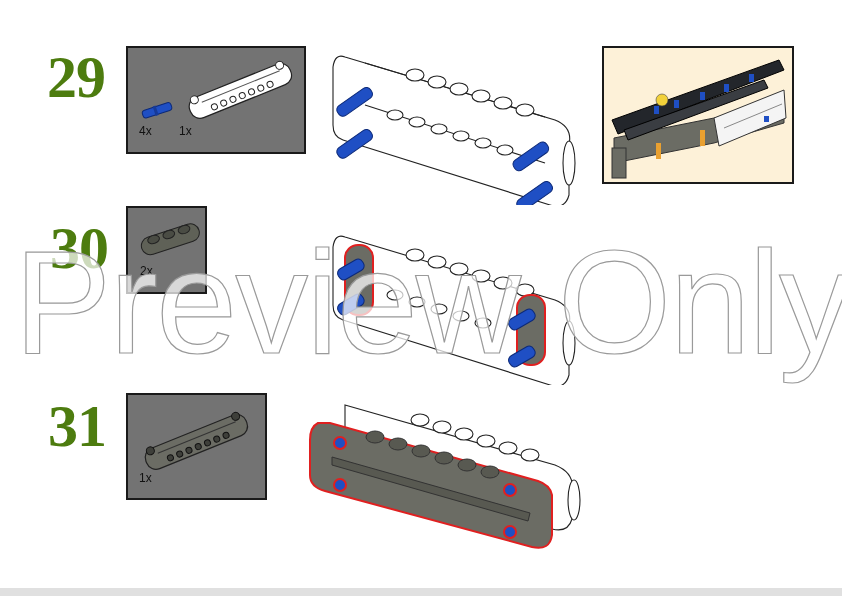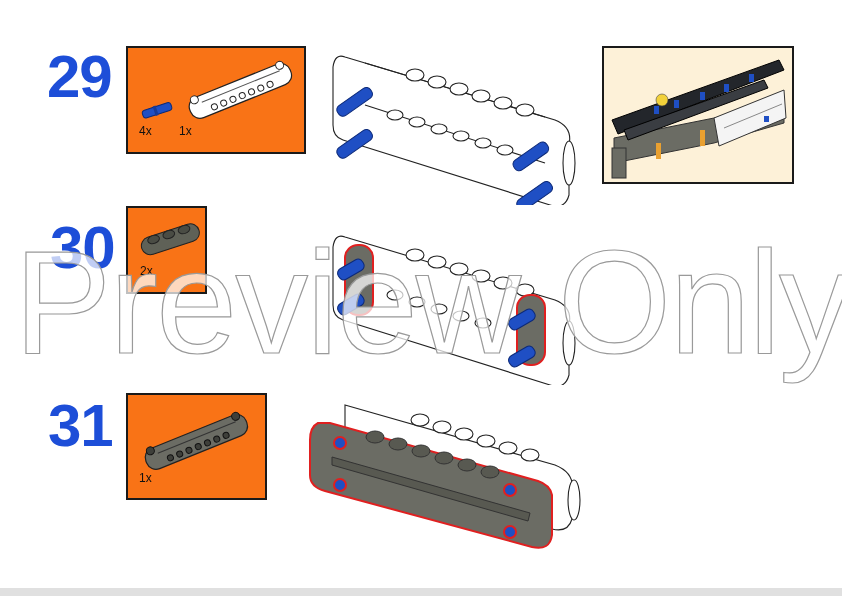--- a/index.html
+++ b/index.html
@@ -1,18 +1,18 @@
 <!DOCTYPE html>
 <html><head>
 <meta charset="utf-8">
 <style>
   html,body{margin:0;padding:0;}
   body{width:842px;height:596px;background:#ffffff;position:relative;overflow:hidden;font-family:"Liberation Sans",sans-serif;}
-  .step-num{position:absolute;font-family:Liberation Sans, sans-serif;font-weight:bold;font-size:60px;line-height:60px;color:#1d4ed8;letter-spacing:-1px;}
-  .parts-box{position:absolute;background:#f97316;border:2px solid #1a1a1a;box-sizing:border-box;}
+  .step-num{position:absolute;font-family:Liberation Serif, serif;font-weight:bold;font-size:60px;line-height:60px;color:#4d7c0f;letter-spacing:-1px;}
+  .parts-box{position:absolute;background:#737373;border:2px solid #1a1a1a;box-sizing:border-box;}
   .qty{position:absolute;font-size:12px;color:#111;font-family:"Liberation Sans",sans-serif;}
   .callout{position:absolute;background:#fdf1d8;border:2px solid #1a1a1a;box-sizing:border-box;}
   .model{position:absolute;}
   .watermark{position:absolute;left:14px;top:228px;font-family:"Liberation Sans",sans-serif;font-size:146px;line-height:150px;letter-spacing:-2px;color:rgba(255,255,255,0.72);-webkit-text-stroke:1.2px #9a9a9a;white-space:nowrap;pointer-events:none;}
   .footer-bar{position:absolute;left:0;top:588px;width:842px;height:8px;background:#e0e0e0;}
   svg{display:block;}
 </style>
 </head>
 <body>
 

